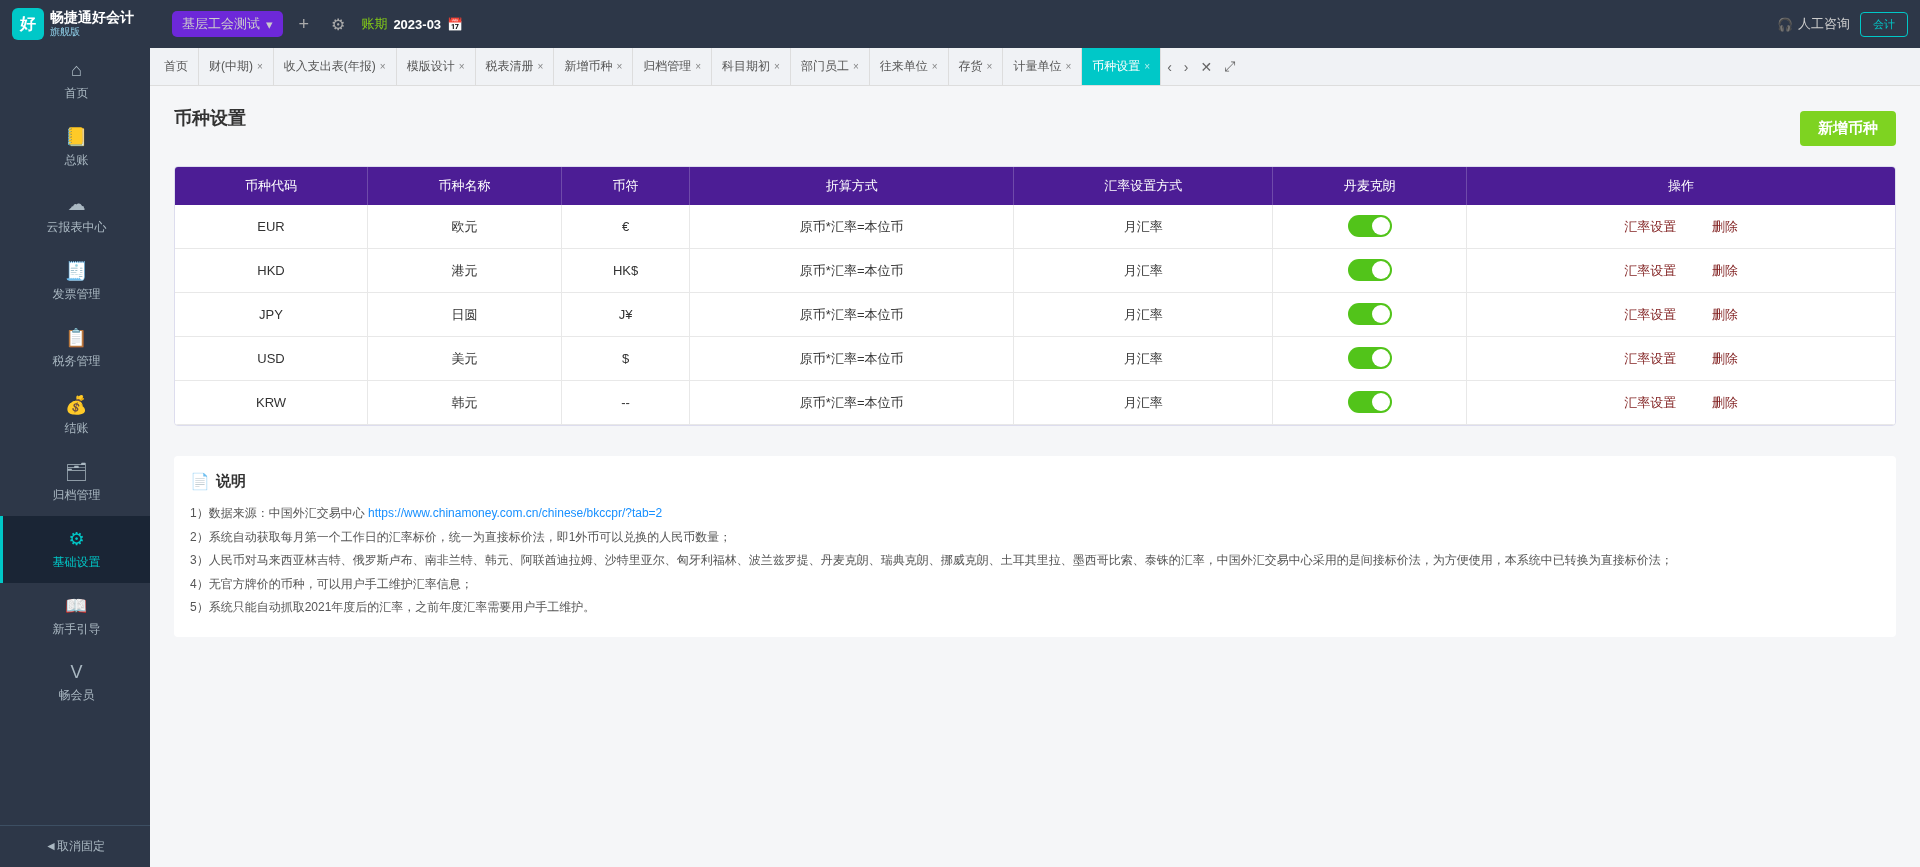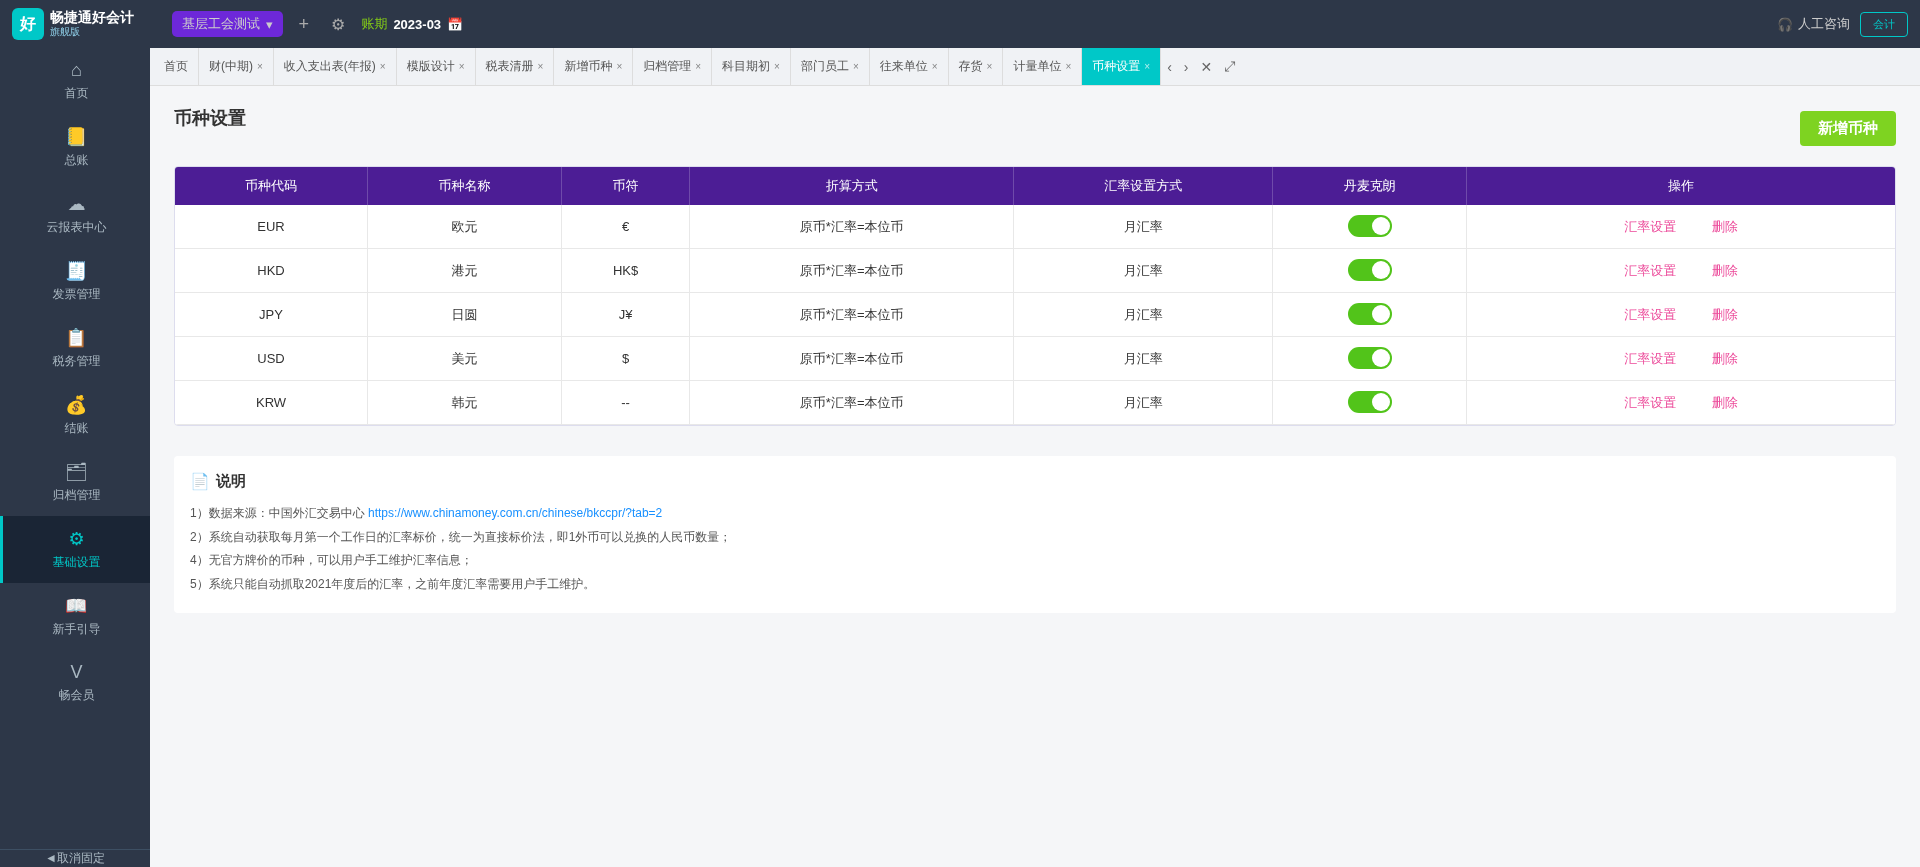--- a/index.html
+++ b/index.html
@@ -24,21 +24,21 @@
     .account-btn { background: transparent; border: 1.5px solid #00c8c8; color: #00c8c8; padding: 4px 12px; border-radius: 4px; font-size: 11px; cursor: pointer; }
 
     
     .main-layout { display: flex; flex: 1; overflow: hidden; }
 
     
     .sidebar { width: 150px; background: #2d3748; display: flex; flex-direction: column; flex-shrink: 0; }
     .sidebar-item { display: flex; flex-direction: column; align-items: center; padding: 12px 0; cursor: pointer; color: #aab8c2; font-size: 12px; gap: 4px; border-left: 3px solid transparent; }
     .sidebar-item.active { background: #1a2535; color: #00c8c8; border-left: 3px solid #00c8c8; }
     .sidebar-icon { font-size: 18px; }
-    .sidebar-footer { margin-top: auto; padding: 0 0; display: flex; align-items: center; justify-content: center; gap: 4px; color: #aab8c2; font-size: 12px; cursor: pointer; border-top: 1px solid #3d4f63; }
+    .sidebar-footer { margin-top: auto; padding: 12px 0; display: flex; align-items: center; justify-content: center; gap: 4px; color: #aab8c2; font-size: 12px; cursor: pointer; border-top: 1px solid #3d4f63; }
 
     
     .content-area { flex: 1; display: flex; flex-direction: column; overflow: hidden; background: #f5f6f8; }
 
     
     .tab-bar { background: #f0f2f5; display: flex; align-items: center; border-bottom: 1px solid #ddd; flex-shrink: 0; padding: 0 4px; height: 38px; overflow: hidden; }
     .tab { display: flex; align-items: center; padding: 0 10px; height: 38px; font-size: 12px; color: #555; cursor: pointer; border-right: 1px solid #ddd; white-space: nowrap; gap: 4px; }
     .tab.active { background: #00c8c8; color: white; }
     .tab .close-x { color: inherit; font-size: 10px; opacity: 0.7; }
     .tab-nav-btn { padding: 4px 6px; font-size: 14px; cursor: pointer; color: #666; border: none; background: none; }
@@ -58,21 +58,21 @@
     .data-table thead th:last-child { border-right: none; }
     .data-table tbody tr { background: white; border-bottom: 1px solid #e8e8e8; }
     .data-table tbody td { padding: 10px 12px; text-align: center; font-size: 13px; color: #333; border-right: 1px solid #e8e8e8; }
     .data-table tbody td:last-child { border-right: none; }
 
     
     .toggle-switch { display: inline-flex; align-items: center; width: 44px; height: 22px; background: #52c41a; border-radius: 11px; padding: 2px; cursor: pointer; position: relative; }
     .toggle-knob { width: 18px; height: 18px; background: white; border-radius: 50%; margin-left: auto; }
 
     
-    .action-link { color: #ec4899; text-decoration: none; cursor: pointer; margin: 0 16px; font-size: 13px; }
+    .action-link { color: #7f1d1d; text-decoration: none; cursor: pointer; margin: 0 16px; font-size: 13px; }
 
     
     .notes-section { margin-top: 30px; padding: 16px; background: white; border-radius: 4px; }
     .notes-title { display: flex; align-items: center; gap: 6px; font-size: 15px; font-weight: bold; color: #333; margin-bottom: 12px; }
     .notes-icon { color: #00c8c8; font-size: 16px; }
     .notes-list { list-style: none; color: #555; font-size: 12px; line-height: 1.8; }
     .notes-list li { margin-bottom: 2px; }
     .notes-link { color: #1890ff; text-decoration: none; }
 
     .relative-wrap { position: relative; }
@@ -326,19 +326,20 @@
       </div>
 
       <div class="notes-section">
         <div class="notes-title">
           <span class="notes-icon">📄</span>
           <span>说明</span>
         </div>
         <ul class="notes-list" id="notes-list">
         <li>1）数据来源：中国外汇交易中心 <a class="notes-link" href="#">https://www.chinamoney.com.cn/chinese/bkccpr/?tab=2</a></li>
             <li>2）系统自动获取每月第一个工作日的汇率标价，统一为直接标价法，即1外币可以兑换的人民币数量；</li>
+            <li>3）人民币对马来西亚林吉特、俄罗斯卢布、南非兰特、韩元、阿联酋迪拉姆、沙特里亚尔、匈牙利福林、波兰兹罗提、丹麦克朗、瑞典克朗、挪威克朗、土耳其里拉、墨西哥比索、泰铢的汇率，中国外汇交易中心采用的是间接标价法，为方便使用，本系统中已转换为直接标价法；</li>
             <li>4）无官方牌价的币种，可以用户手工维护汇率信息；</li>
             <li>5）系统只能自动抓取2021年度后的汇率，之前年度汇率需要用户手工维护。</li>
           </ul>
       </div>
     </div>
   </div>
 </div>
 
 </body></html>

